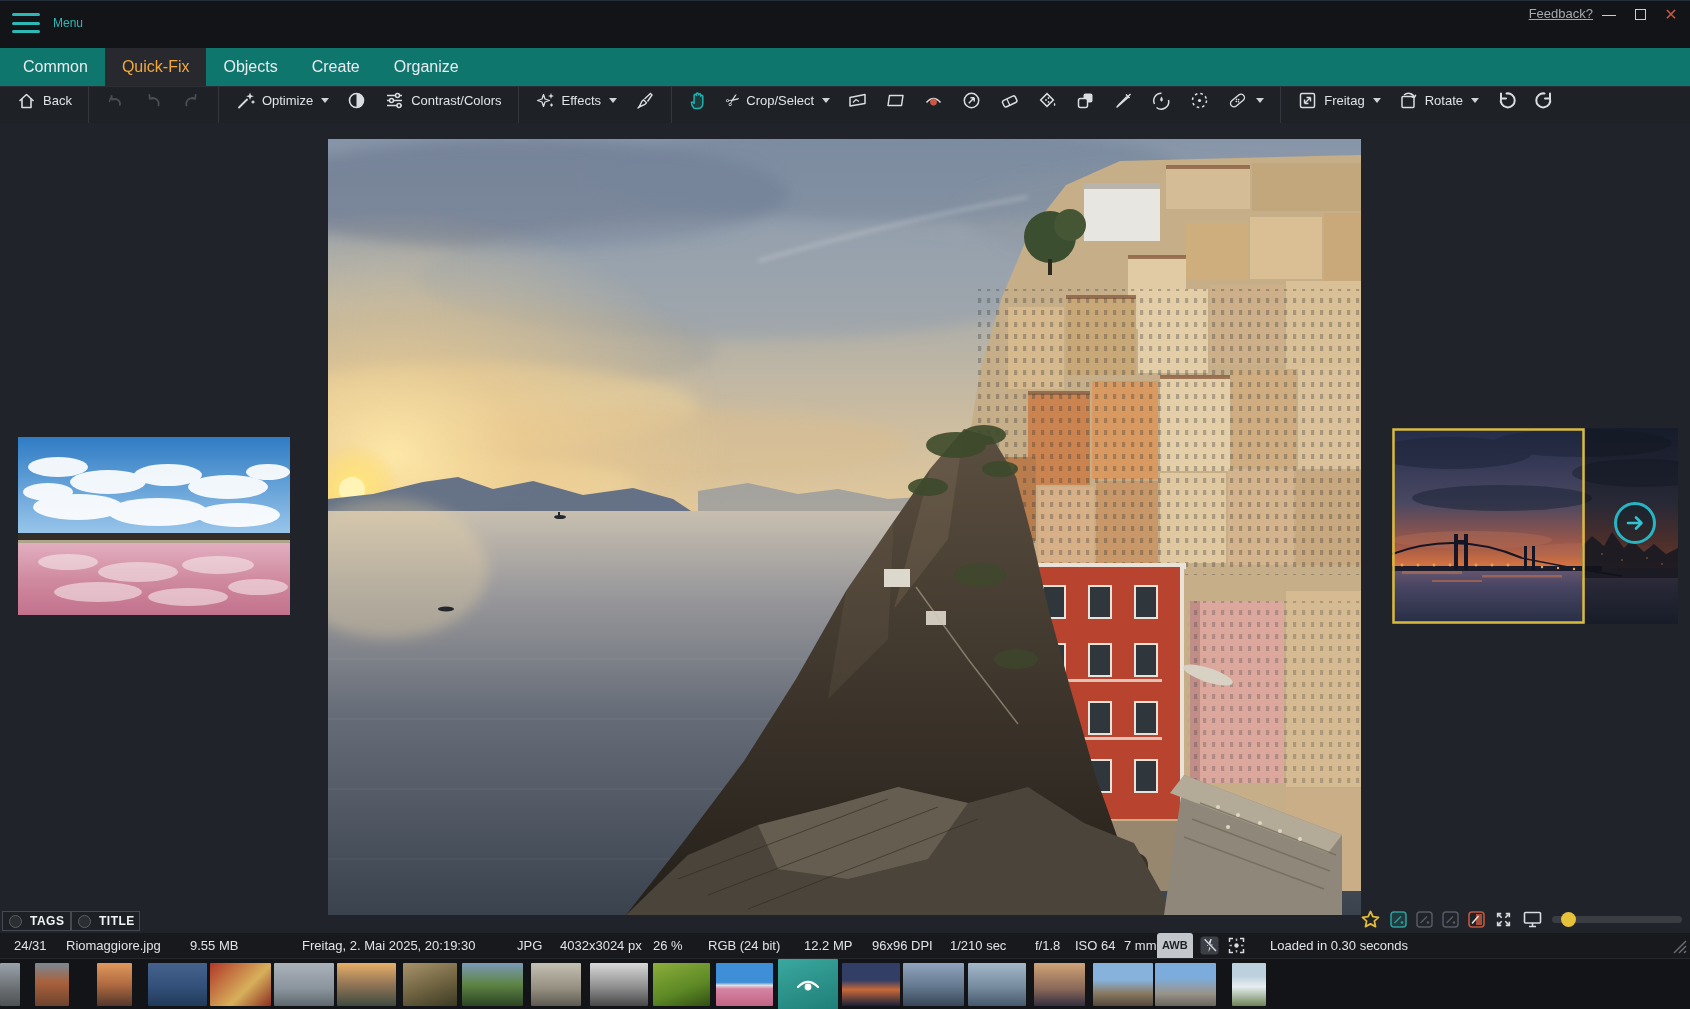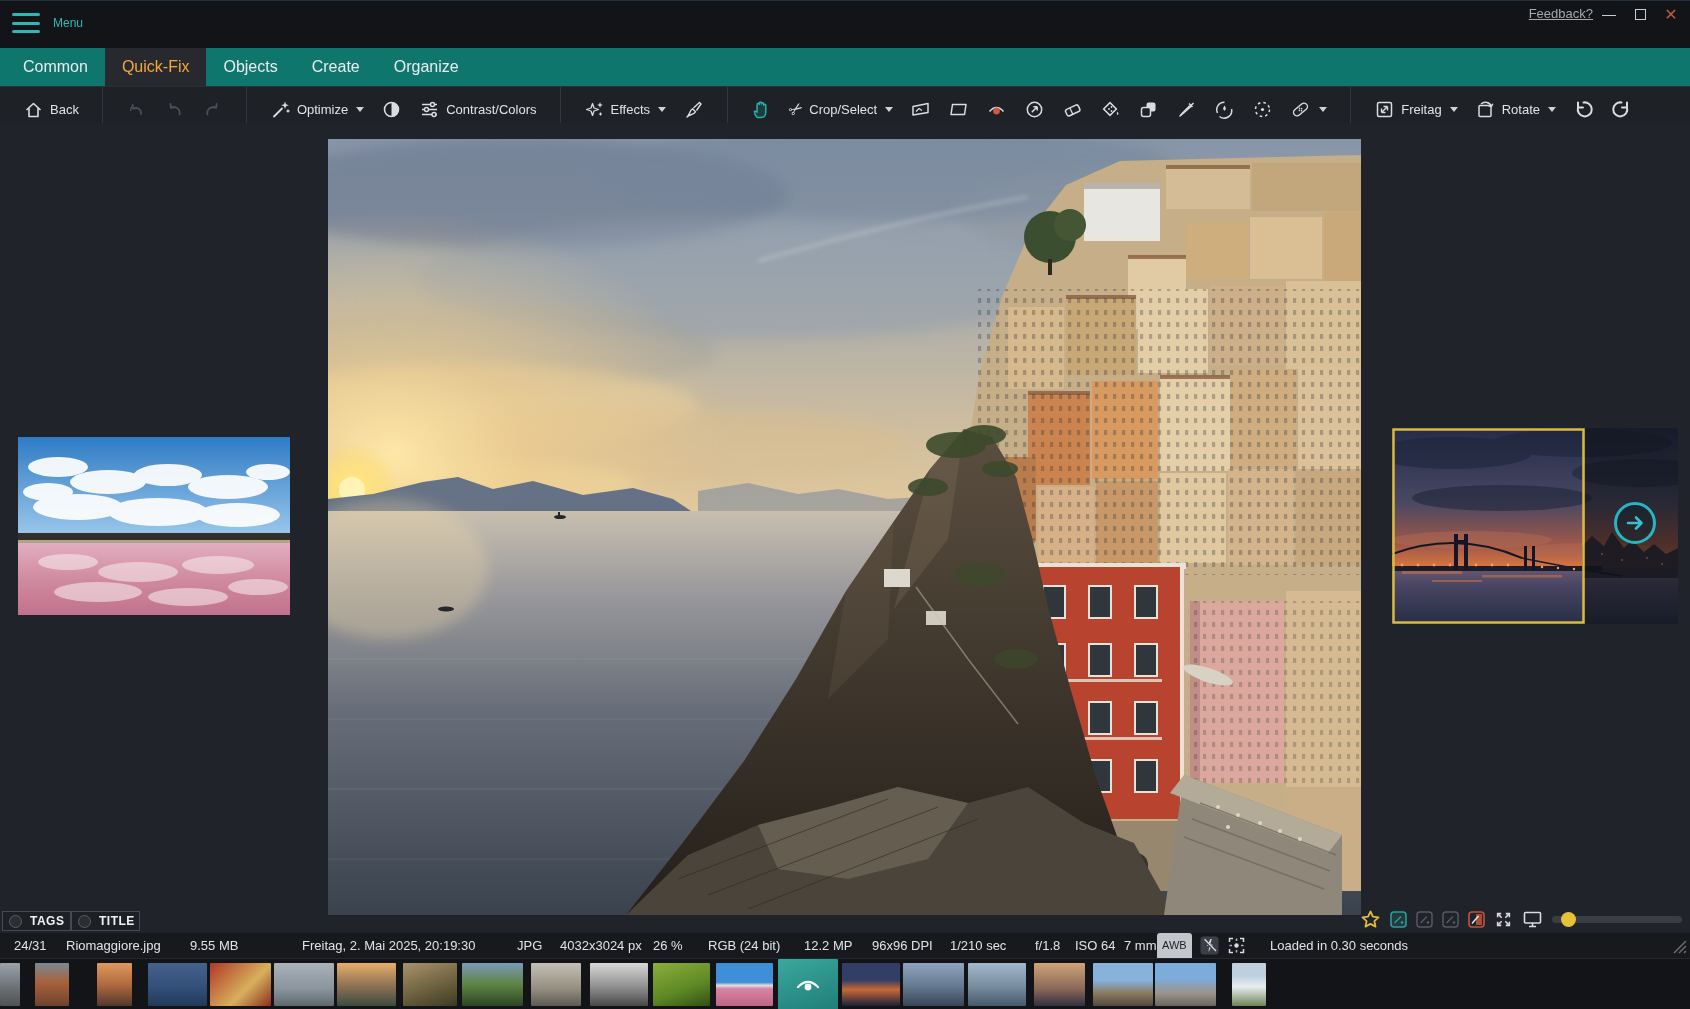--- a/index.html
+++ b/index.html
@@ -20,21 +20,21 @@
   .win-max i { display:block; width:11px; height:11px; border:1.5px solid #c9cdd1; }
   .win-close { color:#c4573f; font-size:16px; }
 
   
   .tabrow { position:absolute; top:48px; left:0; right:0; height:38px; background:#0f766e; display:flex; align-items:stretch; padding-left:6px; }
   .tab { padding:0 17px; display:flex; align-items:center; font-size:16px; color:#e9ebee; }
   .tab.active { background:#27292e; color:#f2a93c; }
 
   
   .toolbar { position:absolute; top:86px; left:0; right:0; height:37px; background:#1e2125; border-top:1px solid #2b2e33; display:flex; align-items:stretch; }
-  .tgroup { display:flex; align-items:flex-end; border-right:1px solid #33373d; padding:0 16px; gap:3px; }
+  .tgroup { display:flex; align-items:flex-start; border-right:1px solid #33373d; padding:0 9px; gap:3px; }
   .tgroup:last-child { border-right:none; }
   .tbtn { display:flex; align-items:center; gap:6px; padding:3px 7px; font-size:13px; color:#e0e3e7; white-space:nowrap; }
   .ic { width:21px; height:21px; display:block; }
   .caret { width:0; height:0; border-left:4px solid transparent; border-right:4px solid transparent; border-top:5px solid #cfd3d8; margin-left:2px; }
   .scissors { color:#d9dce1; font-size:17px; display:inline-block; transform:rotate(-35deg); }
 
   
   .workspace { position:absolute; top:123px; left:0; right:0; bottom:76px; background:#202329; }
   .main-photo { position:absolute; left:328px; top:16px; width:1033px; height:776px; }
   .preview-left { position:absolute; left:18px; top:314px; width:272px; height:178px; }
@@ -50,21 +50,21 @@
   .mini { width:17px; height:17px; }
   .slider { width:130px; height:7px; background:#3a3d42; border-radius:4px; position:relative; }
   .knob { position:absolute; left:9px; top:-4px; width:15px; height:15px; border-radius:50%; background:#e6c13a; }
 
   
   .statusbar { position:absolute; left:0; right:0; bottom:51px; height:25px; background:#17191d; font-size:13px; color:#e0e3e7; }
   .statusbar span { position:absolute; top:0; line-height:25px; white-space:nowrap; }
   .st-index{left:14px}.st-file{left:66px}.st-size{left:190px}.st-date{left:302px}.st-fmt{left:517px}
   .st-dim{left:560px}.st-zoom{left:653px}.st-depth{left:708px}.st-mp{left:804px}.st-dpi{left:872px}
   .st-exp{left:950px}.st-ap{left:1035px}.st-iso{left:1075px}.st-focal{left:1124px}.st-loaded{left:1270px}
-  .badge-awb { position:absolute; left:1157px; top:4px; height:31px; padding:0 5px; background:#c3c6cb; color:#1e2124; font-size:11px; font-weight:normal; border-radius:3px; line-height:17px; }
+  .badge-awb { position:absolute; left:1157px; top:4px; height:31px; padding:0 5px; background:#c3c6cb; color:#1e2124; font-size:11px; font-weight:bold; border-radius:3px; line-height:17px; }
   .st-ic { position:absolute; top:3px; width:19px; height:19px; }
   .st-flash{left:1200px}.st-meter{left:1227px}
   .grip { position:absolute; right:3px; top:4px; width:17px; height:17px; }
 
   
   .filmstrip { position:absolute; left:0; right:0; bottom:0; height:51px; background:#121417; border-top:1px solid #25282c; display:flex; align-items:center; }
   .slot { width:63px; height:51px; display:flex; align-items:center; justify-content:center; flex:0 0 auto; }
   .slot.first { width:20px; justify-content:flex-start; }
   .thumb { height:43px; border-radius:1px; }
   .thumb.selected { height:51px; display:flex; align-items:center; justify-content:center; }

